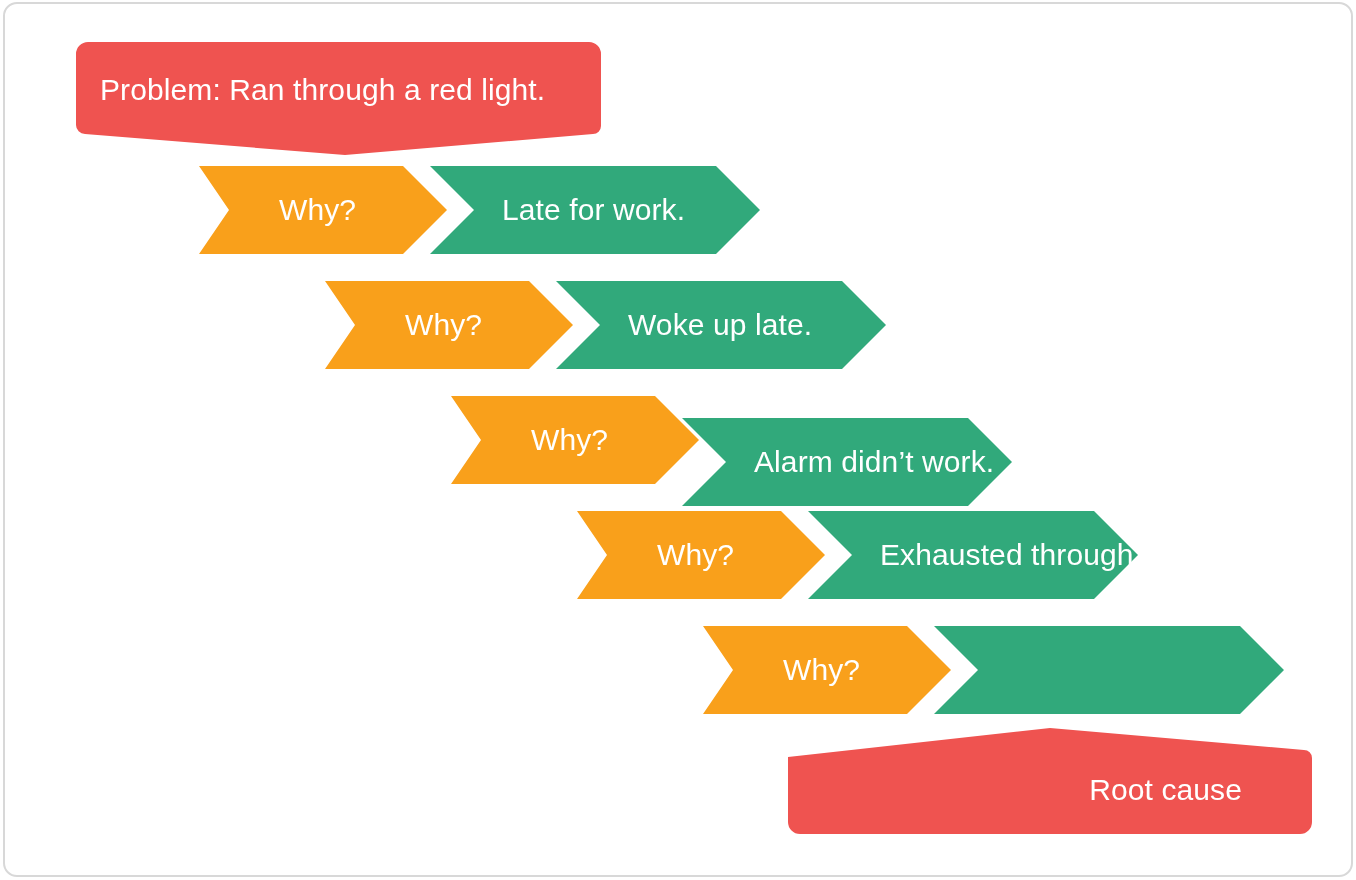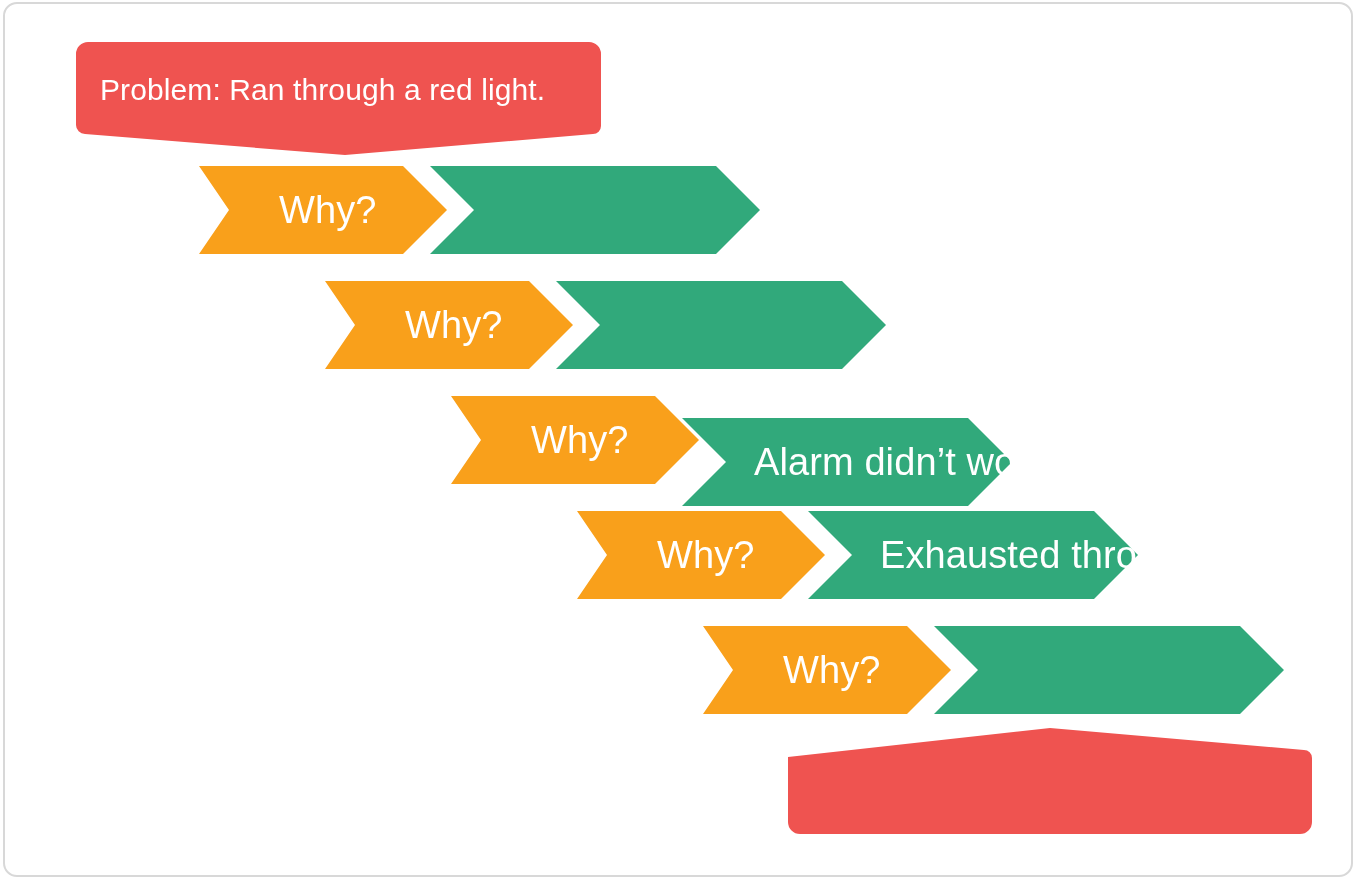--- a/index.html
+++ b/index.html
@@ -104,21 +104,21 @@
   .chev svg {
     position: absolute;
     left: 0;
     top: 0;
     display: block;
   }
   .chev .chev-label {
     position: relative;
     z-index: 2;
     color: #ffffff;
-    font-size: 38px;
+    font-size: 30px;
     font-weight: 400;
     white-space: nowrap;
     letter-spacing: 0.1px;
   }
   .chev.question .chev-label {
     padding-left: 80px;
   }
   .chev.answer .chev-label {
     padding-left: 72px;
   }
@@ -143,34 +143,36 @@
       <div class="chev question" style="left:0px;">
         <svg width="248" height="88" viewBox="0 0 248 88">
           <path d="M 0 0 H 204 L 248 44 L 204 88 H 0 L 30 44 Z" fill="#f9a01b"></path>
         </svg>
         <span class="chev-label">Why?</span>
       </div>
       <div class="chev answer" style="left:231px;">
         <svg width="330" height="88" viewBox="0 0 330 88">
           <path d="M 0 0 H 286 L 330 44 L 286 88 H 0 L 44 44 Z" fill="#31a97b"></path>
         </svg>
+        <span class="chev-label">Late for work.</span>
       </div>
     </div>
 
     <div class="why-row" style="left:325px; top:281px;">
       <div class="chev question" style="left:0px;">
         <svg width="248" height="88" viewBox="0 0 248 88">
           <path d="M 0 0 H 204 L 248 44 L 204 88 H 0 L 30 44 Z" fill="#f9a01b"></path>
         </svg>
         <span class="chev-label">Why?</span>
       </div>
       <div class="chev answer" style="left:231px;">
         <svg width="330" height="88" viewBox="0 0 330 88">
           <path d="M 0 0 H 286 L 330 44 L 286 88 H 0 L 44 44 Z" fill="#31a97b"></path>
         </svg>
+        <span class="chev-label">Woke up late.</span>
       </div>
     </div>
 
     <div class="why-row" style="left:451px; top:396px;">
       <div class="chev question" style="left:0px;">
         <svg width="248" height="88" viewBox="0 0 248 88">
           <path d="M 0 0 H 204 L 248 44 L 204 88 H 0 L 30 44 Z" fill="#f9a01b"></path>
         </svg>
         <span class="chev-label">Why?</span>
       </div>
@@ -208,16 +210,17 @@
         <svg width="350" height="88" viewBox="0 0 350 88">
           <path d="M 0 0 H 306 L 350 44 L 306 88 H 0 L 44 44 Z" fill="#31a97b"></path>
         </svg>
       </div>
     </div>
 
     <div class="banner" id="rootcause-banner">
       <svg width="524" height="106" viewBox="0 0 524 106">
         <path d="M 0 29 L 262 0 L 516 22 A 8 8 0 0 1 524 30 V 94 A 12 12 0 0 1 512 106 H 12 A 12 12 0 0 1 0 94 Z" fill="#ef5350"></path>
       </svg>
+      <span class="banner-label">Root cause</span>
     </div>
 
   </div>
 </div>
 
 </body></html>

